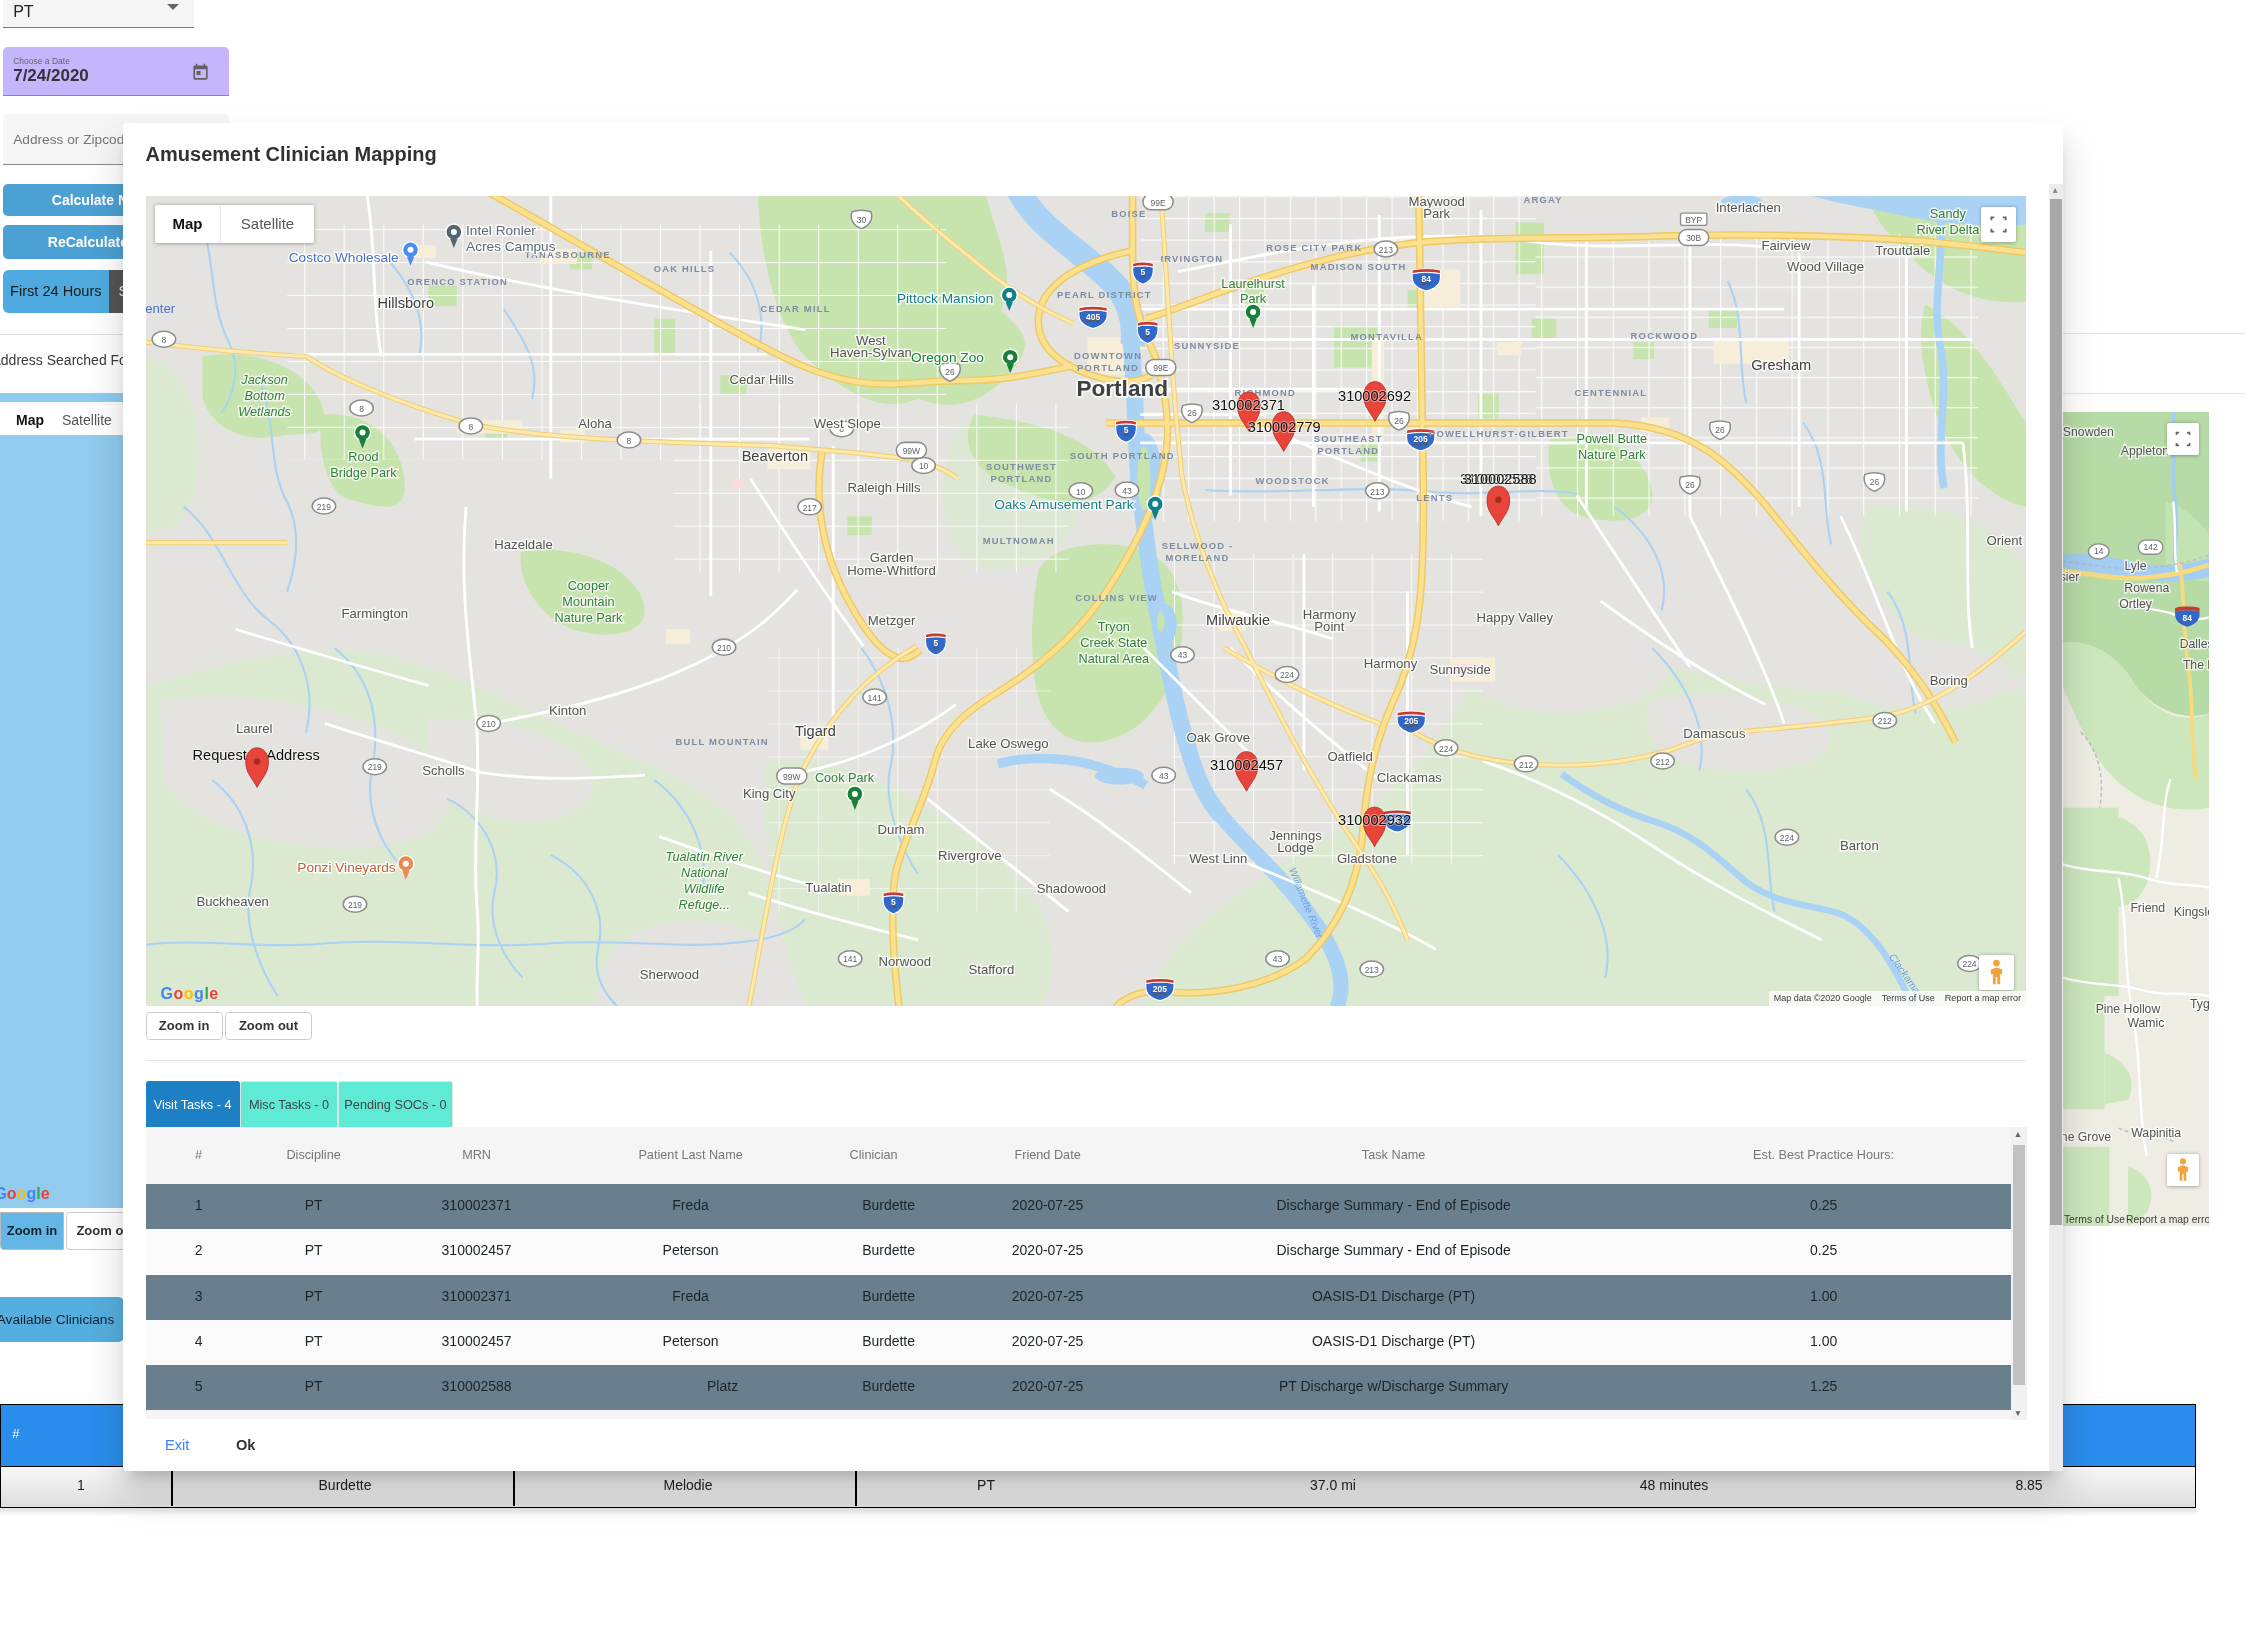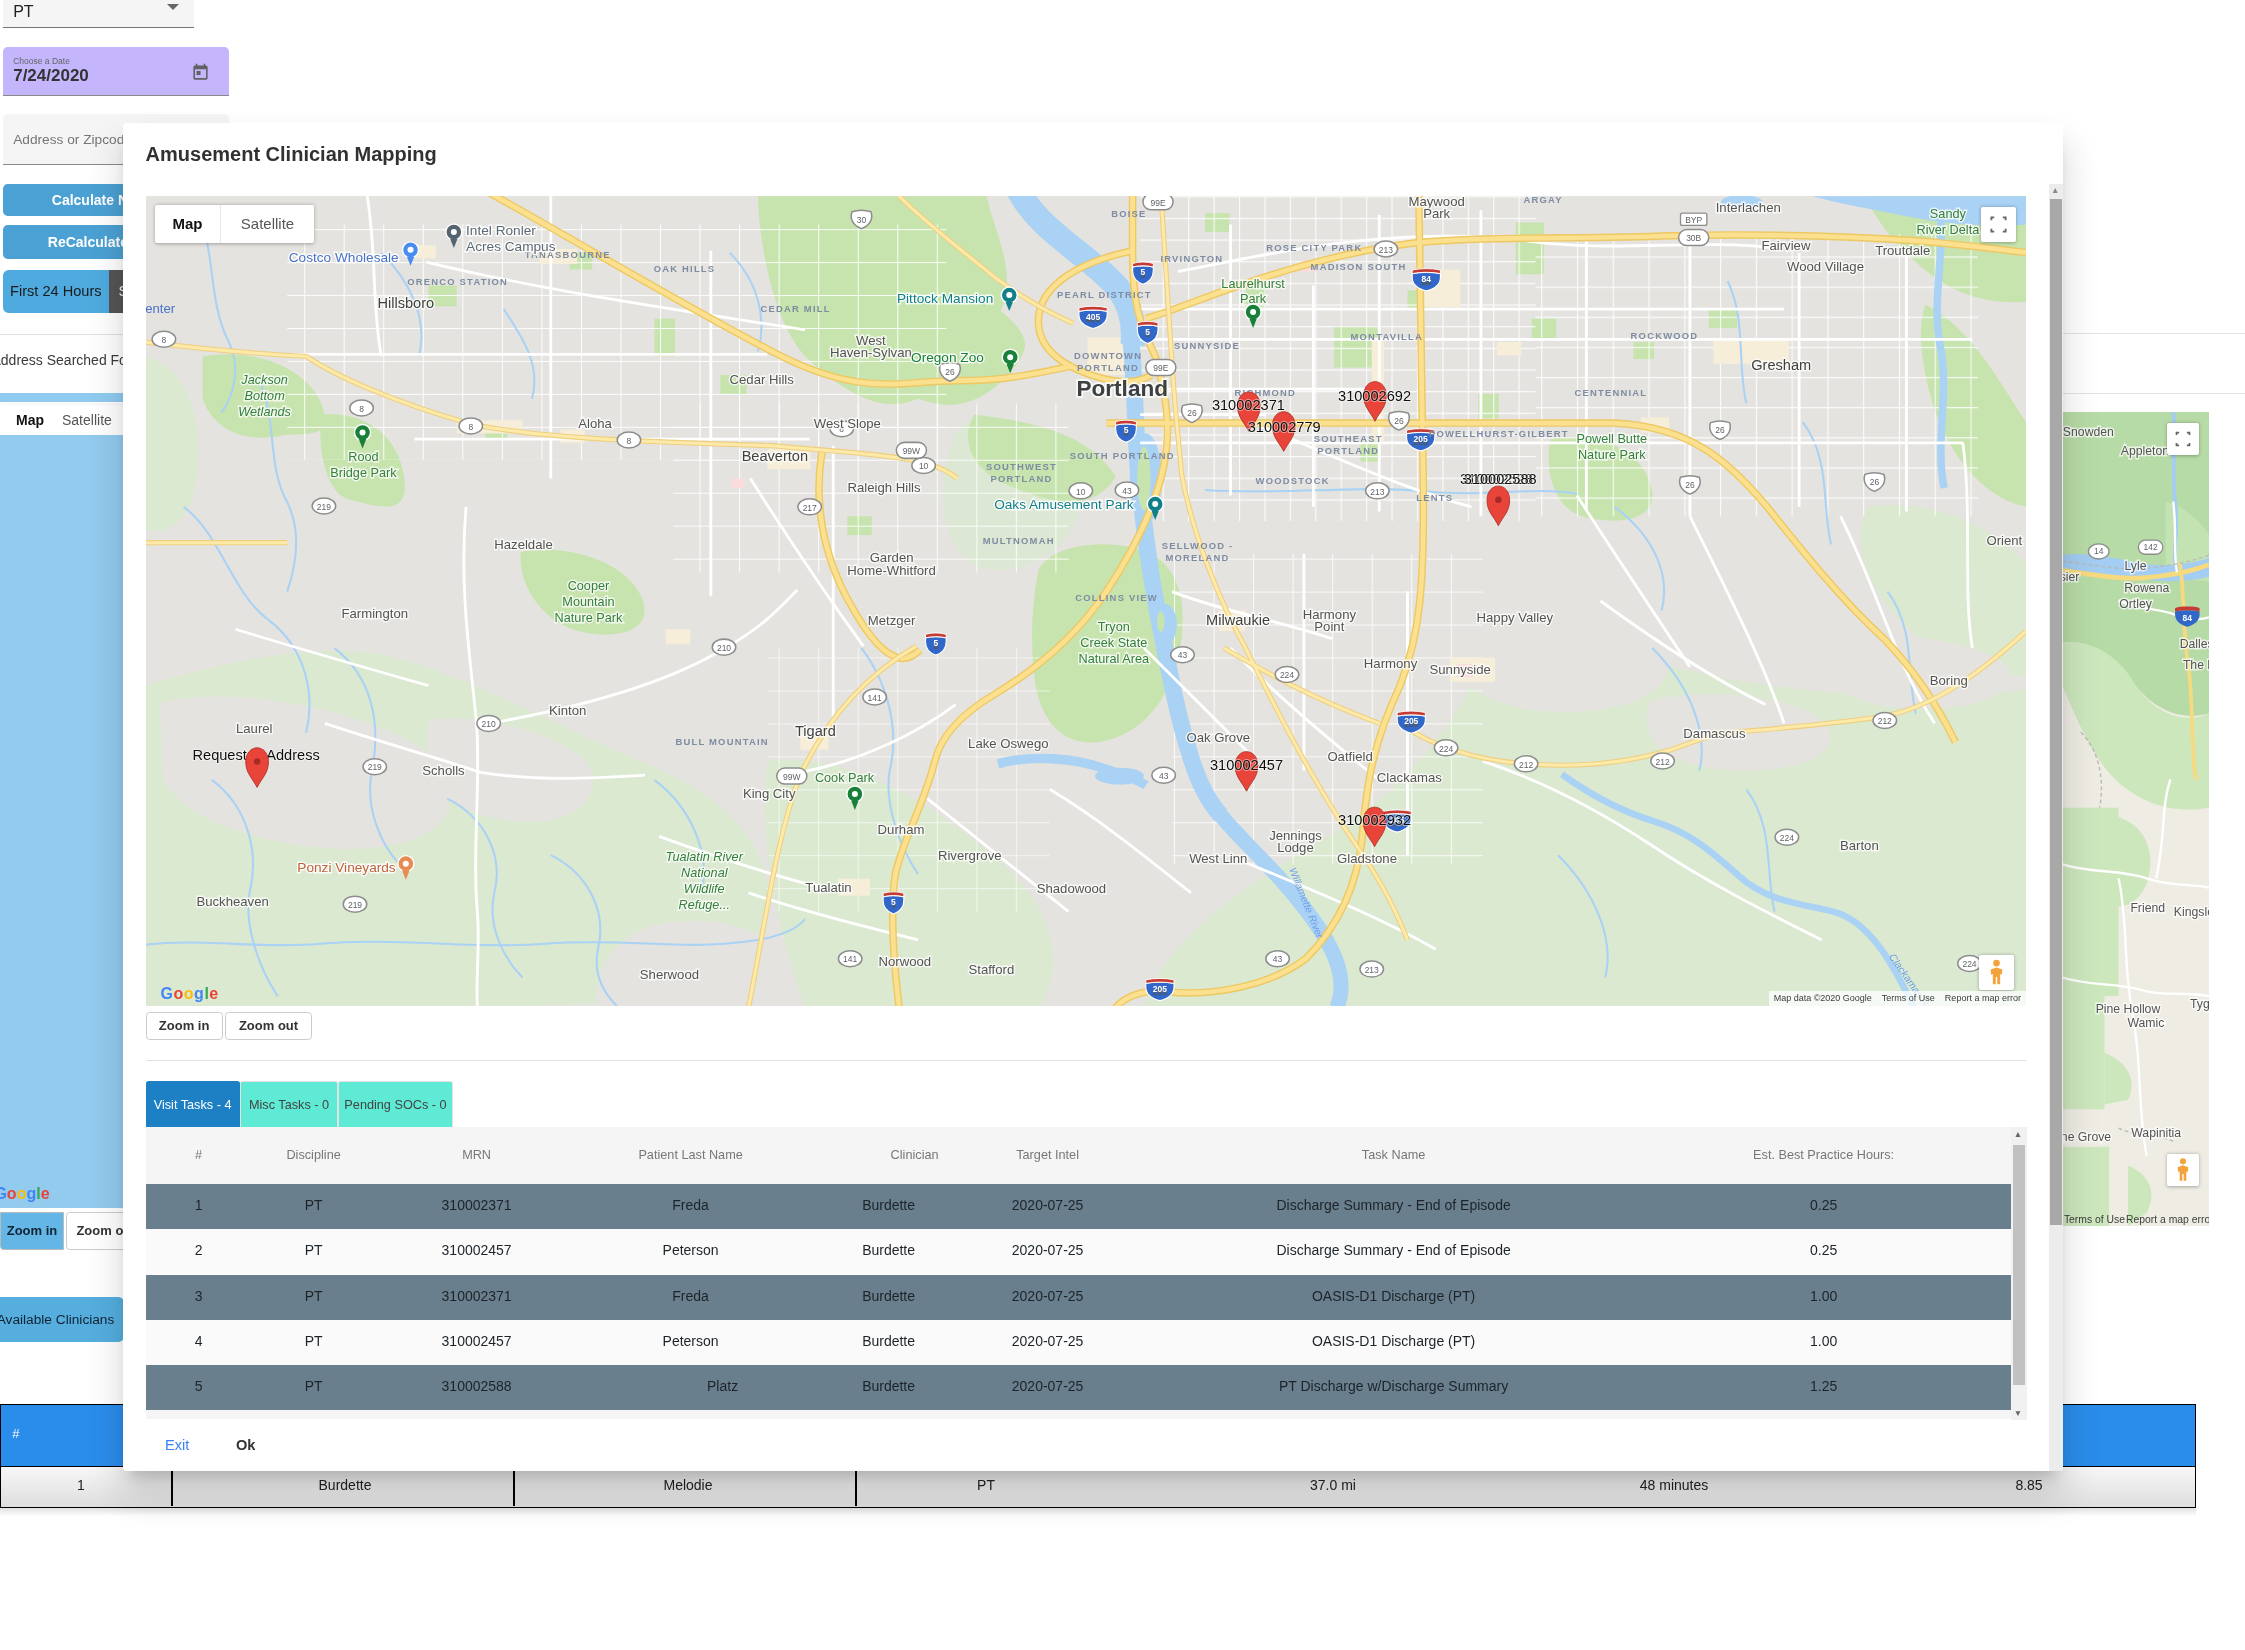--- a/index.html
+++ b/index.html
@@ -900,22 +900,22 @@
     <div class="zbtn" id="mzo">Zoom out</div>
     <div id="mdiv"></div>
     <div class="tab" id="tab1">Visit Tasks - 4</div>
     <div class="tab" id="tab2">Misc Tasks - 0</div>
     <div class="tab" id="tab3">Pending SOCs - 0</div>
     <div id="mthead">
       <div class="h" style="left:53px">#</div>
       <div class="h" style="left:168px">Discipline</div>
       <div class="h" style="left:331px">MRN</div>
       <div class="h" style="left:545px">Patient Last Name</div>
-      <div class="h" style="left:769px">Clinician</div>
-      <div class="h" style="left:902px">Target Intel</div>
+      <div class="h" style="left:728px">Clinician</div>
+      <div class="h" style="left:902px">Friend Date</div>
       <div class="h" style="left:1248px">Task Name</div>
       <div class="h" style="left:1678px">Est. Best Practice Hours:</div>
     </div>
     <div class="mrow dark" style="top:1061px">
       <div class="c" style="left:53px">1</div>
       <div class="c" style="left:168px">PT</div>
       <div class="c" style="left:331px">310002371</div>
       <div class="c" style="left:545px">Freda</div>
       <div class="c" style="left:743px">Burdette</div>
       <div class="c" style="left:902px">2020-07-25</div>

